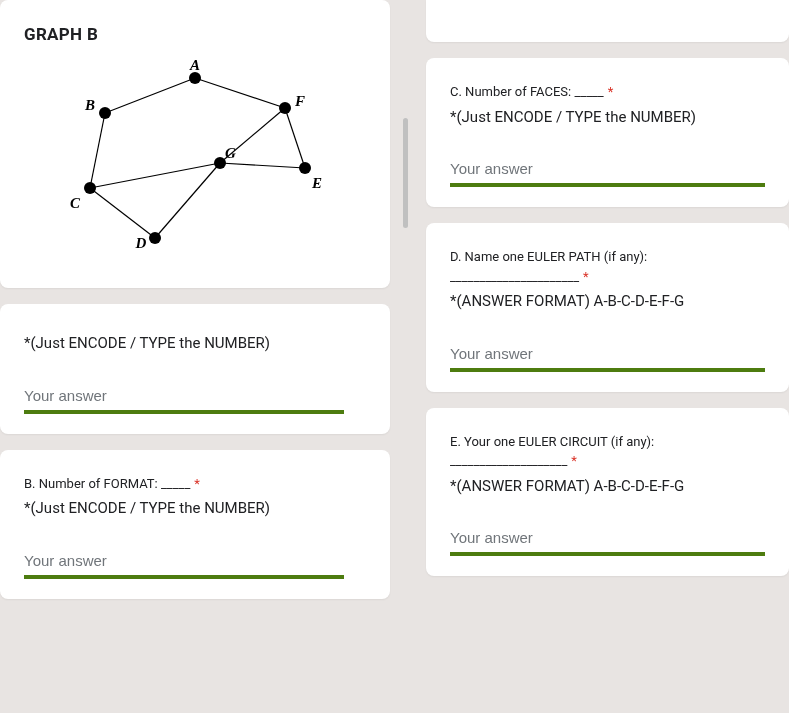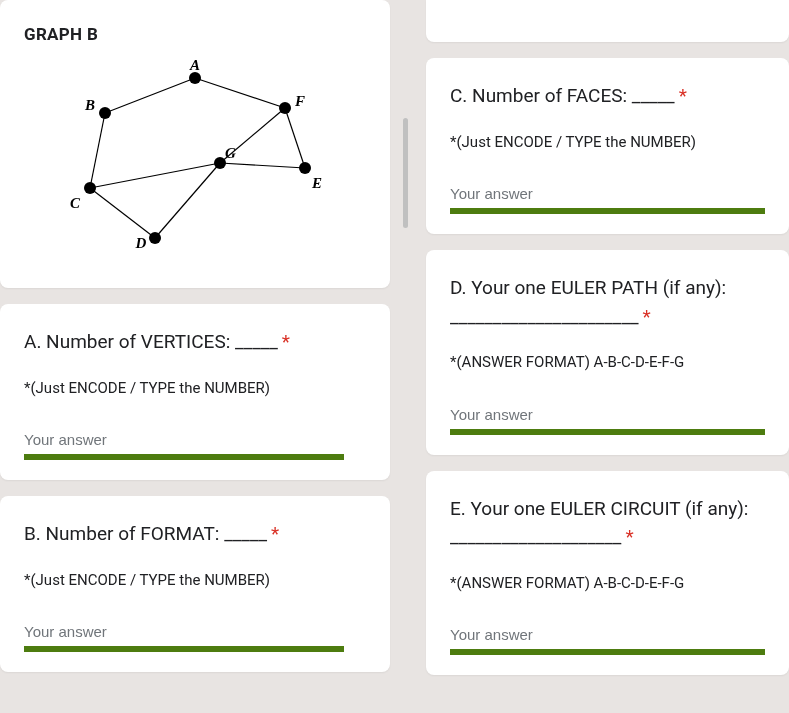--- a/index.html
+++ b/index.html
@@ -35,29 +35,29 @@
     font-weight: 700;
     letter-spacing: 0.3px;
     color: #202124;
     margin-bottom: 14px;
   }
   .graph-svg { display:block; margin: 0 auto; }
   .asterisk { color: #d93025; padding-left: 4px; }
   .q-sub {
     font-size: 15px;
     color: #202124;
-    margin-top: 20px;
+    margin-top: 4px;
     line-height: 1.5;
   }
   .answer-wrap { margin-top: 28px; }
   .answer-input {
     width: 100%;
     max-width: 320px;
     border: none;
-    border-bottom: 6px solid #4d7c0f;
+    border-bottom: 4px solid #4d7c0f;
     font-size: 15px;
     color: #202124;
     padding: 4px 0 6px 0;
     background: transparent;
     outline: none;
   }
   .answer-input::placeholder { color: #70757a; }
   .stub-top {
     background: #fff;
     border-bottom-left-radius: 8px;
@@ -68,21 +68,21 @@
   .scrollbar {
     position: absolute;
     left: 403px;
     top: 118px;
     width: 5px;
     height: 110px;
     background: #c0c0c0;
     border-radius: 3px;
   }
   .q-title-inline { display: inline; }
-  .q-line { font-size: 19px; color:#202124; line-height:1.5; }
+  .q-line { font-size: 13px; color:#202124; line-height:1.5; }
 </style>
 </head>
 <body>
 
 <div class="columns">
 
   <div class="col col-left">
 
     <div class="card graph-card">
       <div class="graph-title">GRAPH B</div>
@@ -113,23 +113,20 @@
           <text x="30" y="150" text-anchor="middle">C</text>
           <text x="96" y="190" text-anchor="middle">D</text>
           <text x="272" y="130" text-anchor="middle">E</text>
           <text x="255" y="48" text-anchor="middle">F</text>
           <text x="180" y="100" text-anchor="start">G</text>
         </g>
       </svg>
     </div>
 
     <div class="card">
-      <div class="q-line">
-        <span class="q-title-inline">A. Number of VERTICES: _____</span><span class="asterisk">*</span>
-      </div>
       <div class="q-sub">*(Just ENCODE / TYPE the NUMBER)</div>
       <div class="answer-wrap">
         <input class="answer-input" type="text" placeholder="Your answer" style="">
       </div>
     </div>
 
     <div class="card">
       <div class="q-line">
         <span class="q-title-inline">B. Number of FORMAT: _____</span><span class="asterisk">*</span>
       </div>
@@ -150,21 +147,21 @@
         <span class="q-title-inline">C. Number of FACES: _____</span><span class="asterisk">*</span>
       </div>
       <div class="q-sub">*(Just ENCODE / TYPE the NUMBER)</div>
       <div class="answer-wrap">
         <input class="answer-input" type="text" placeholder="Your answer" style="">
       </div>
     </div>
 
     <div class="card">
       <div class="q-line">
-        <span class="q-title-inline">D. Your one EULER PATH (if any): ______________________</span><span class="asterisk">*</span>
+        <span class="q-title-inline">D. Name one EULER PATH (if any): ______________________</span><span class="asterisk">*</span>
       </div>
       <div class="q-sub">*(ANSWER FORMAT) A-B-C-D-E-F-G</div>
       <div class="answer-wrap">
         <input class="answer-input" type="text" placeholder="Your answer" style="">
       </div>
     </div>
 
     <div class="card">
       <div class="q-line">
         <span class="q-title-inline">E. Your one EULER CIRCUIT (if any): ____________________</span><span class="asterisk">*</span>

